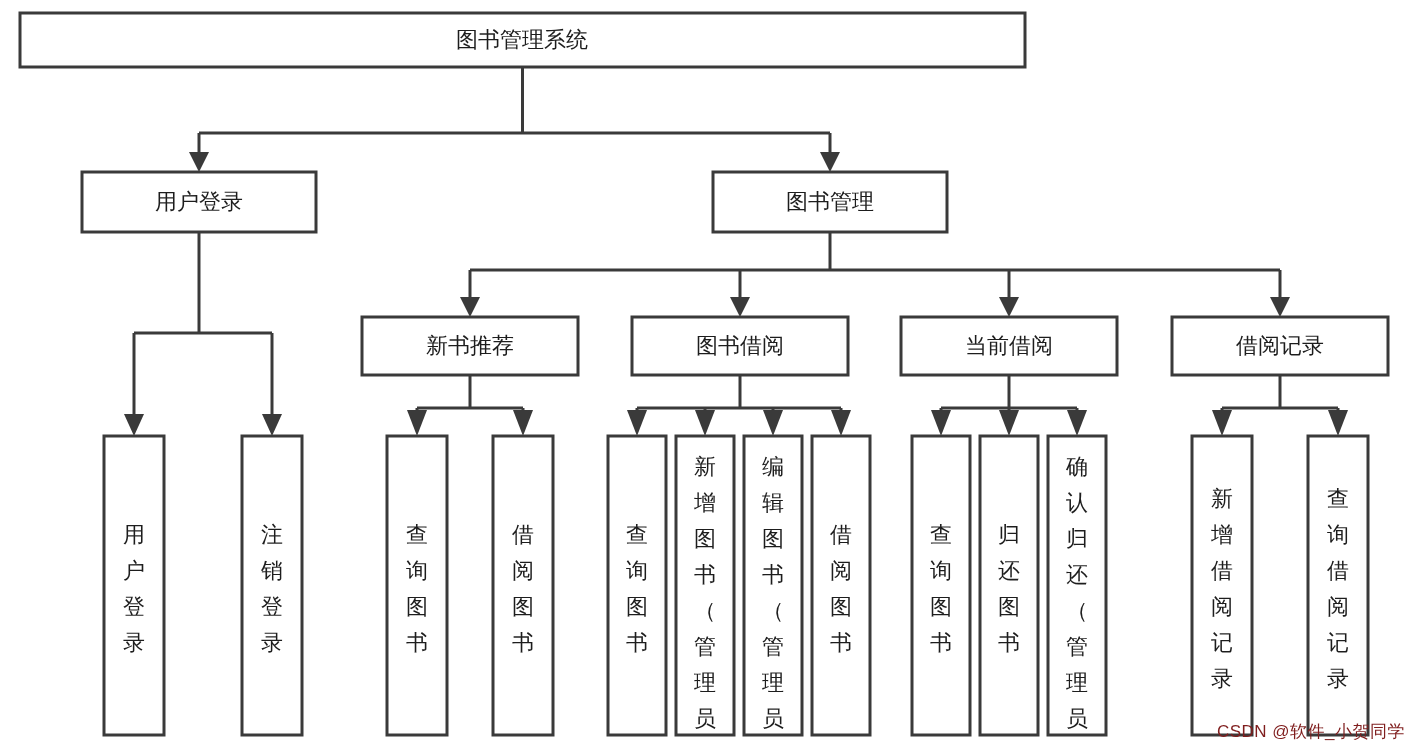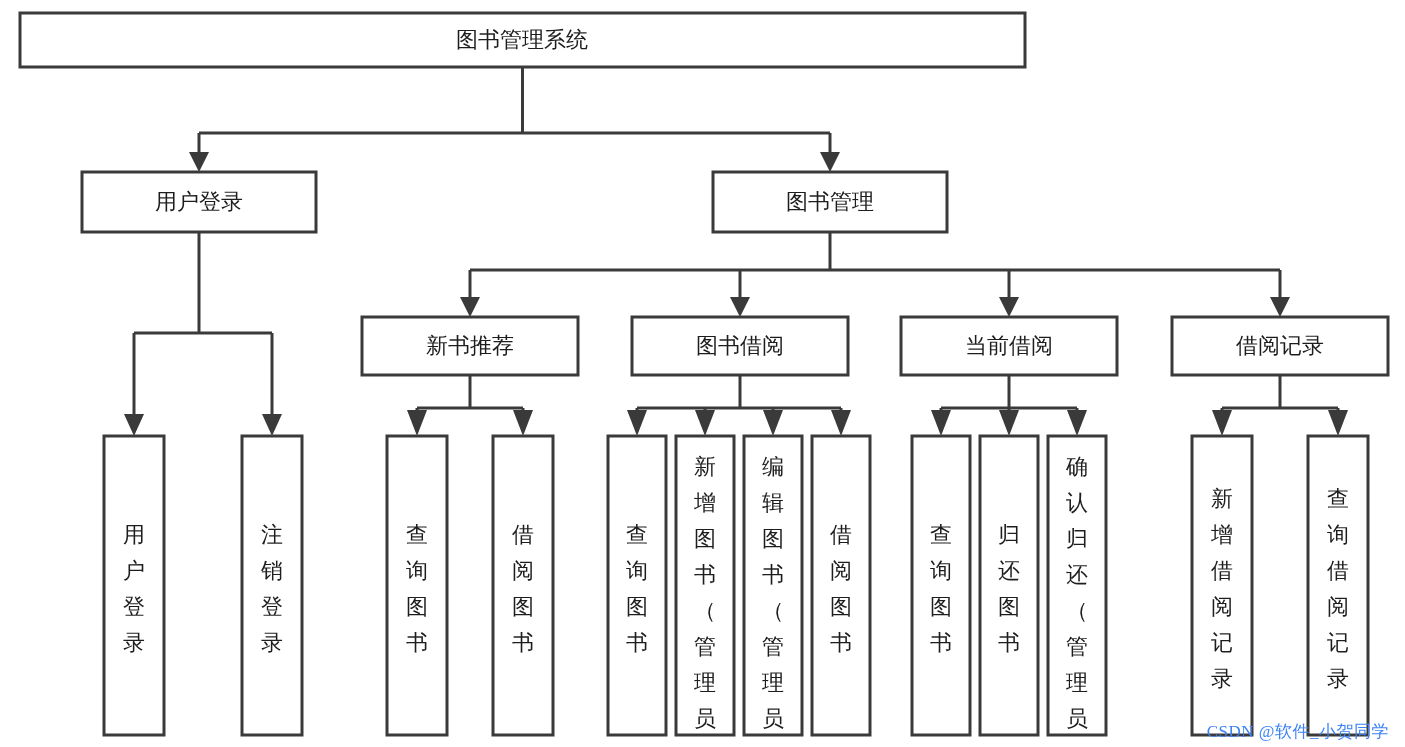--- a/index.html
+++ b/index.html
@@ -6,22 +6,22 @@
   #page{position:relative;width:1405px;height:747px;background:#ffffff;
         font-family:"DejaVu Sans","Liberation Sans",sans-serif;overflow:hidden;}
   svg{position:absolute;top:0;left:0;width:1405px;height:747px;}
   .nodebox{fill:#ffffff;stroke:#3a3a3a;stroke-width:3;}
   .conn{stroke:#3a3a3a;stroke-width:3;fill:none;}
   .arrow{fill:#3a3a3a;}
   .lbl{fill:#1d1d1d;font-family:"DejaVu Sans","Liberation Sans",sans-serif;
        font-size:22px;text-anchor:middle;dominant-baseline:middle;}
   .vlbl{fill:#1d1d1d;font-family:"DejaVu Sans","Liberation Sans",sans-serif;
         font-size:22px;text-anchor:middle;}
-  .wm{position:absolute;right:16px;bottom:4px;color:#3b82f6;font-size:17px;
-      letter-spacing:.5px;font-family:Liberation Serif, serif;
+  .wm{position:absolute;right:0;bottom:4px;color:#7f1d1d;font-size:17px;
+      letter-spacing:.5px;font-family:Liberation Sans, sans-serif;
       white-space:nowrap;pointer-events:none;}
 </style>
 </head>
 <body>
 
 <div id="page">
 
   <svg viewBox="0 0 1405 747">
 
     <g>

